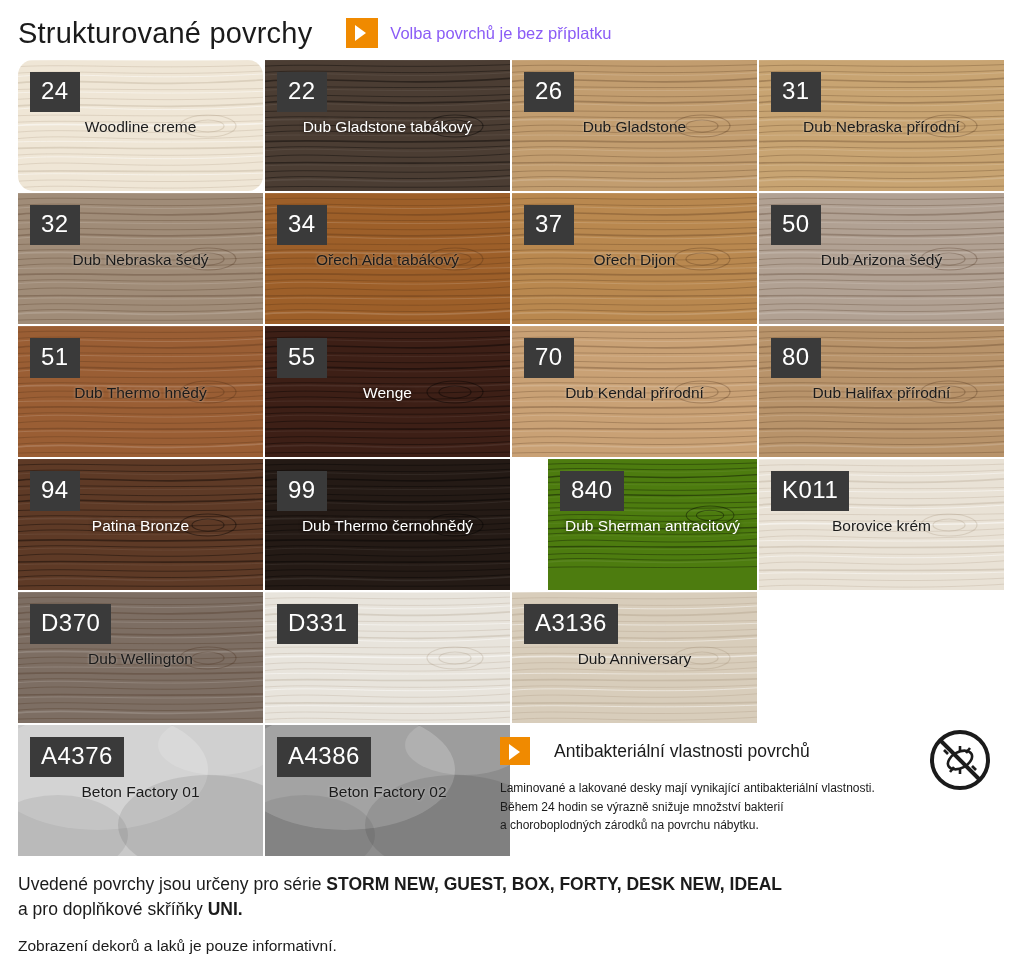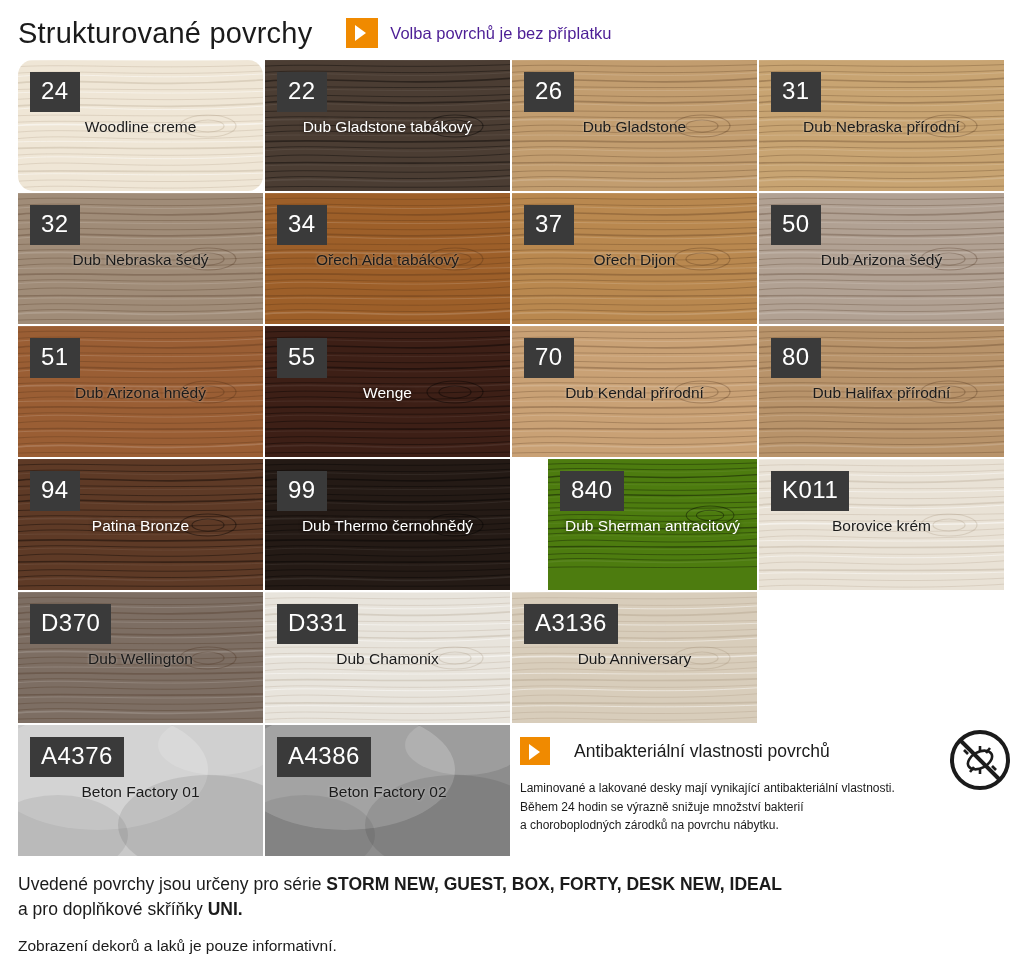--- a/index.html
+++ b/index.html
@@ -48,21 +48,21 @@
     width: 0; height: 0;
     border-left: 11px solid #ffffff;
     border-top: 8px solid transparent;
     border-bottom: 8px solid transparent;
   }
   .flag-icon.small {
     width: 30px; height: 28px;
   }
   .header-note {
     font-size: 16.5px;
-    color: #4c1d95;
+    color: #8b5cf6;
     white-space: nowrap;
   }
 
   
   .grid {
     width: 984px;
     margin: 0 0 0 18px;
     display: grid;
     grid-template-columns: repeat(4, 245px);
     grid-auto-rows: 131px;
@@ -104,21 +104,21 @@
   
   .grain {
     position: absolute;
     inset: 0;
     pointer-events: none;
   }
 
   
   .anti {
     position: absolute;
-    left: 520px;
+    left: 500px;
     top: 737px;
     width: 491px;
     height: 126px;
   }
   .anti-head {
     display: flex;
     align-items: center;
     gap: 12px;
     margin-bottom: 14px;
   }
@@ -464,21 +464,21 @@
           <path d="M0 103.0 C 60 101.0, 120 105.0, 245 102.0" fill="none" stroke="rgba(60,35,15,0.26)" stroke-width="1.7"></path>
           <path d="M0 105.8 C 60 102.8, 120 108.8, 245 104.3" fill="none" stroke="rgba(255,255,255,0.16)" stroke-width="0.9"></path>
           <path d="M0 111.9 C 60 107.9, 120 115.9, 245 109.9" fill="none" stroke="rgba(60,35,15,0.26)" stroke-width="0.9"></path>
           <path d="M0 118.1 C 60 113.1, 120 123.1, 245 115.6" fill="none" stroke="rgba(60,35,15,0.26)" stroke-width="0.9"></path>
           <path d="M0 120.9 C 60 114.9, 120 126.9, 245 117.9" fill="none" stroke="rgba(255,255,255,0.16)" stroke-width="1.7"></path>
           <path d="M0 127.1 C 60 125.1, 120 129.1, 245 126.1" fill="none" stroke="rgba(60,35,15,0.26)" stroke-width="0.9"></path>
           <ellipse cx="190" cy="66" rx="28" ry="11" fill="none" stroke="rgba(60,35,15,0.26)" stroke-width="1.2"></ellipse>
           <ellipse cx="190" cy="66" rx="16" ry="6" fill="none" stroke="rgba(60,35,15,0.26)" stroke-width="1.2"></ellipse>
         </svg>
         <div class="code">51</div>
-        <div class="name">Dub Arizona hnědý</div>
+        <div class="name">Dub Thermo hnědý</div>
       </div>
       <div class="swatch" style="background: rgb(61, 31, 22);">
         <svg class="grain" viewBox="0 0 245 131" preserveAspectRatio="none" xmlns="http://www.w3.org/2000/svg">
           <path d="M0 0.0 C 60 -2.0, 120 2.0, 245 -1.0" fill="none" stroke="rgba(255,255,255,0.07)" stroke-width="1.7"></path>
           <path d="M0 6.1 C 60 3.1, 120 9.1, 245 4.6" fill="none" stroke="rgba(0,0,0,0.40)" stroke-width="0.9"></path>
           <path d="M0 12.3 C 60 8.3, 120 16.3, 245 10.3" fill="none" stroke="rgba(0,0,0,0.40)" stroke-width="0.9"></path>
           <path d="M0 15.1 C 60 10.1, 120 20.1, 245 12.6" fill="none" stroke="rgba(255,255,255,0.07)" stroke-width="0.9"></path>
           <path d="M0 21.3 C 60 15.3, 120 27.3, 245 18.3" fill="none" stroke="rgba(0,0,0,0.40)" stroke-width="1.7"></path>
           <path d="M0 27.4 C 60 25.4, 120 29.4, 245 26.4" fill="none" stroke="rgba(0,0,0,0.40)" stroke-width="0.9"></path>
           <path d="M0 30.2 C 60 27.2, 120 33.2, 245 28.7" fill="none" stroke="rgba(255,255,255,0.07)" stroke-width="0.9"></path>
@@ -766,21 +766,20 @@
           <path d="M0 98.3 C 60 93.3, 120 103.3, 245 95.8" fill="none" stroke="rgba(255,255,255,0.5)" stroke-width="0.9"></path>
           <path d="M0 104.8 C 60 98.8, 120 110.8, 245 101.8" fill="none" stroke="rgba(120,95,65,0.16)" stroke-width="0.9"></path>
           <path d="M0 111.4 C 60 109.4, 120 113.4, 245 110.4" fill="none" stroke="rgba(120,95,65,0.16)" stroke-width="1.7"></path>
           <path d="M0 114.6 C 60 111.6, 120 117.6, 245 113.1" fill="none" stroke="rgba(255,255,255,0.5)" stroke-width="0.9"></path>
           <path d="M0 121.2 C 60 117.2, 120 125.2, 245 119.2" fill="none" stroke="rgba(120,95,65,0.16)" stroke-width="0.9"></path>
           <path d="M0 127.7 C 60 122.7, 120 132.7, 245 125.2" fill="none" stroke="rgba(120,95,65,0.16)" stroke-width="0.9"></path>
           <ellipse cx="190" cy="66" rx="28" ry="11" fill="none" stroke="rgba(120,95,65,0.16)" stroke-width="1.2"></ellipse>
           <ellipse cx="190" cy="66" rx="16" ry="6" fill="none" stroke="rgba(120,95,65,0.16)" stroke-width="1.2"></ellipse>
         </svg>
         <div class="code">D331</div>
-        <div class="name">Dub Chamonix</div>
       </div>
       <div class="swatch" style="background: rgb(216, 205, 187);">
         <svg class="grain" viewBox="0 0 245 131" preserveAspectRatio="none" xmlns="http://www.w3.org/2000/svg">
           <path d="M0 0.0 C 60 -2.0, 120 2.0, 245 -1.0" fill="none" stroke="rgba(255,255,255,0.5)" stroke-width="1.7"></path>
           <path d="M0 6.6 C 60 3.6, 120 9.6, 245 5.1" fill="none" stroke="rgba(120,95,65,0.16)" stroke-width="0.9"></path>
           <path d="M0 13.1 C 60 9.1, 120 17.1, 245 11.1" fill="none" stroke="rgba(120,95,65,0.16)" stroke-width="0.9"></path>
           <path d="M0 16.4 C 60 11.4, 120 21.4, 245 13.9" fill="none" stroke="rgba(255,255,255,0.5)" stroke-width="0.9"></path>
           <path d="M0 22.9 C 60 16.9, 120 28.9, 245 19.9" fill="none" stroke="rgba(120,95,65,0.16)" stroke-width="1.7"></path>
           <path d="M0 29.5 C 60 27.5, 120 31.5, 245 28.5" fill="none" stroke="rgba(120,95,65,0.16)" stroke-width="0.9"></path>
           <path d="M0 32.8 C 60 29.8, 120 35.8, 245 31.3" fill="none" stroke="rgba(255,255,255,0.5)" stroke-width="0.9"></path>

